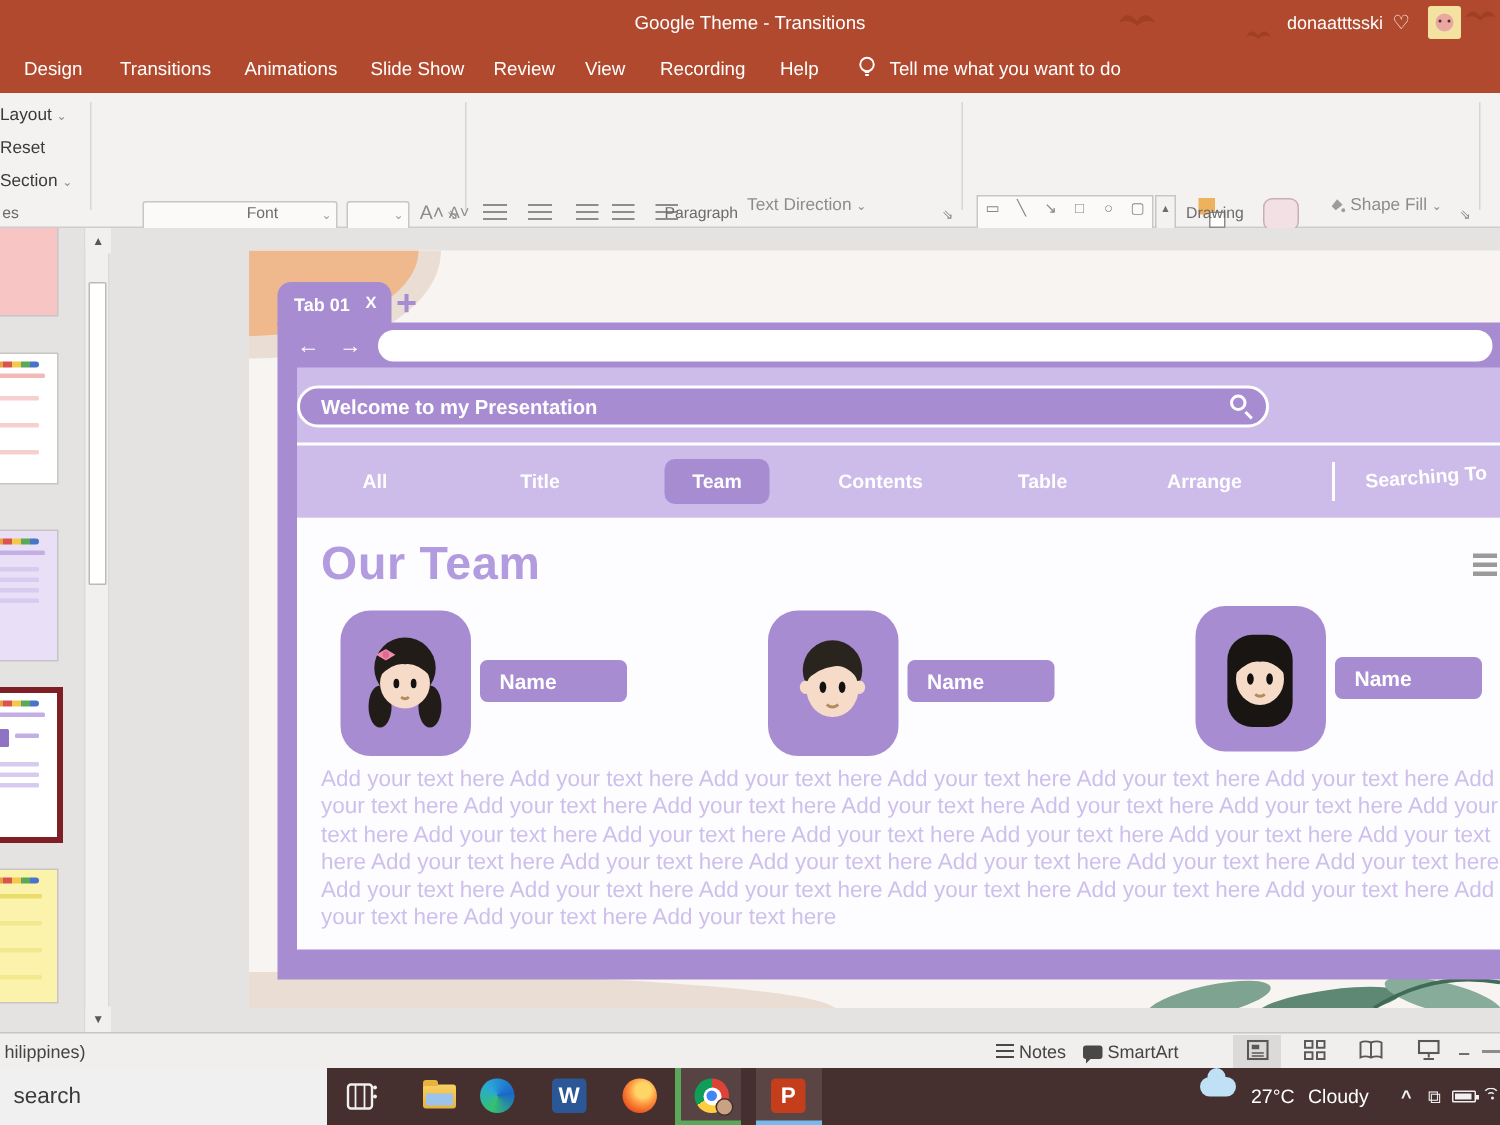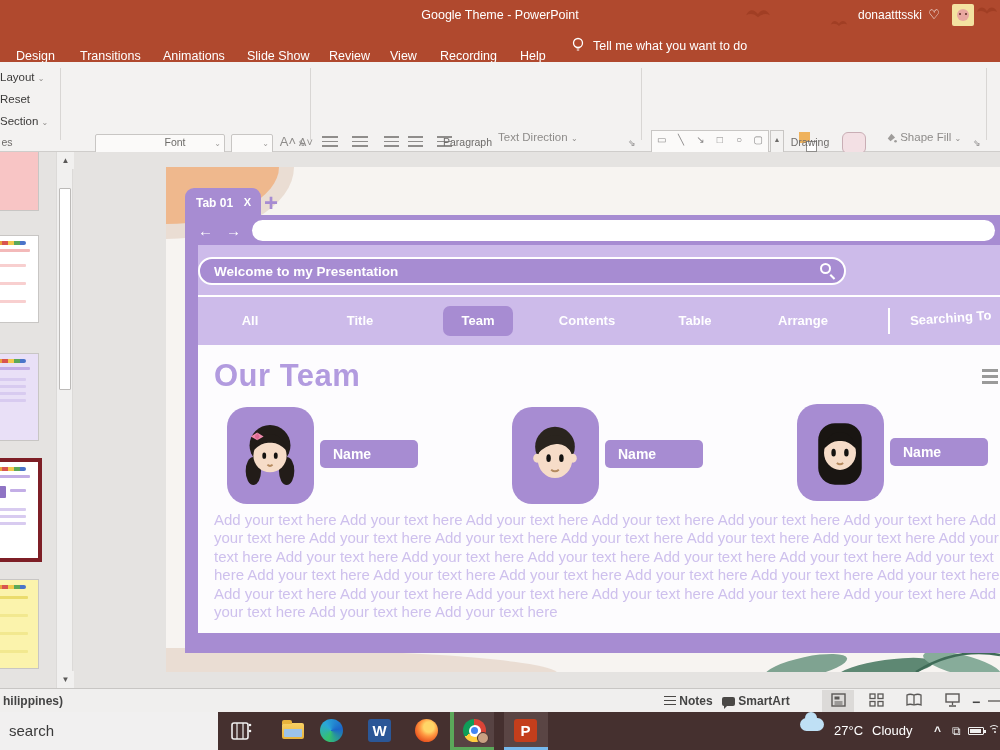--- a/index.html
+++ b/index.html
@@ -11,21 +11,21 @@
   .titlebar .title { position:absolute; left:0; right:0; top:8px; text-align:center; color:#fff; font-size:12.5px; }
   .titlebar .user { position:absolute; right:78px; top:8px; color:#fff; font-size:12px; }
   .titlebar .heart { position:absolute; right:60px; top:7px; color:#fff; font-size:13px; }
   .titlebar .avatar { position:absolute; right:26px; top:4px; width:22px; height:22px; background:#F3E2A0; border-radius:2px; }
   .titlebar .avatar .face { position:absolute; left:5px; top:5px; width:12px; height:12px; border-radius:50%; background:#E8A7A0; }
   .titlebar .avatar .face:before { content:""; position:absolute; left:2px; top:4px; width:2px; height:2px; background:#5A2B20; border-radius:50%; box-shadow:6px 0 0 #5A2B20; }
   .bird { position:absolute; opacity:.45; }
 
   
   .ribbontabs { position:absolute; left:0; top:30px; width:1000px; height:32px; background:#B0492E; color:#fff; font-size:12.5px; }
-  .rtab { position:absolute; top:9px; cursor:default;margin-top:10px; }
+  .rtab { position:absolute; top:9px; cursor:default; }
   .tellme-bulb { position:absolute; left:572px; top:7px; width:12px; height:17px; }
   .tellme { position:absolute; left:593px; top:9px; }
 
   
   .ribbon { position:absolute; left:0; top:62px; width:1000px; height:90px; background:#F3F2F1; border-bottom:1px solid #CFCDCB; color:#7F7D7B; font-size:11.5px; }
   .rsep { position:absolute; top:6px; height:72px; width:1px; background:#D8D6D4; }
   .grouplabel { position:absolute; bottom:3px; font-size:10.5px; color:#6E6C6A; text-align:center; }
   .launcher { position:absolute; bottom:3px; font-size:9px; color:#8A8888; }
   .slides-item { position:absolute; left:0; color:#3B3A39; font-size:11.5px; }
   .combo { position:absolute; height:20px; background:#FBFAF9; border:1px solid #C8C6C4; border-radius:2px; }
@@ -92,21 +92,21 @@
   .ourteam { position:absolute; left:16px; top:13px; font-size:31px; font-weight:bold; color:#B29BDF; letter-spacing:.5px; }
   .hamb { position:absolute; right:2px; top:24px; width:16px; }
   .hamb div { height:2.5px; background:#9A9A9A; margin-bottom:3.5px; }
 
   .member-av { position:absolute; width:87px; height:97px; background:#A78CD2; border-radius:20px; }
   .member-name { position:absolute; width:98px; height:28px; background:#A78CD2; border-radius:5px; color:#fff; font-size:14px; font-weight:bold; line-height:28px; padding-left:13px; }
 
   .bodytext { position:absolute; left:16px; top:166px; width:802px; height:110px; overflow:hidden; color:#CEC0ED; font-size:15px; line-height:18.4px; }
 
   
-  .statusbar { position:absolute; left:0; top:688px; width:1000px; height:24px; background:#F0EFEE; border-top:1px solid #C8C6C4; color:#444; font-size:12px;font-weight:bold; }
+  .statusbar { position:absolute; left:0; top:688px; width:1000px; height:24px; background:#F0EFEE; border-top:1px solid #C8C6C4; color:#444; font-size:12px; }
   .sb-left { position:absolute; left:3px; top:5px; }
   .sb-item { position:absolute; top:5px; }
   .sb-ic { display:inline-block; vertical-align:-2px; }
   .viewbtn { position:absolute; top:1px; width:32px; height:22px; text-align:center; padding-top:3px; }
   .viewbtn.on { background:#DCDAD8; }
   .bubble { width:13px; height:9px; background:#4A4846; border-radius:2px; position:relative; display:inline-block; vertical-align:-1px; }
   .bubble:after { content:""; position:absolute; left:2px; bottom:-3px; border:3px solid transparent; border-top-color:#4A4846; border-left-color:#4A4846; }
   .noteslines { display:inline-block; width:12px; height:10px; vertical-align:-1px; background:repeating-linear-gradient(to bottom,#4A4846 0 1.5px,transparent 1.5px 4px); }
   .zoomline { position:absolute; left:988px; top:11px; width:20px; height:2px; background:#8E8C8A; }
 
@@ -148,21 +148,21 @@
   <div class="titlebar">
     <svg class="bird" style="left:745px;top:6px" width="26" height="14" viewBox="0 0 24 12">
         <path d="M1 8 C4 2,8 2,12 7 C15 2,20 2,23 8 C19 6,15 7,12 10 C9 7,5 6,1 8 Z" fill="#8F3218"></path>
       </svg>
     <svg class="bird" style="left:830px;top:18px" width="18" height="10" viewBox="0 0 24 12">
         <path d="M1 8 C4 2,8 2,12 7 C15 2,20 2,23 8 C19 6,15 7,12 10 C9 7,5 6,1 8 Z" fill="#8F3218"></path>
       </svg>
     <svg class="bird" style="left:976px;top:4px" width="22" height="12" viewBox="0 0 24 12">
         <path d="M1 8 C4 2,8 2,12 7 C15 2,20 2,23 8 C19 6,15 7,12 10 C9 7,5 6,1 8 Z" fill="#8F3218"></path>
       </svg>
-    <div class="title">Google Theme  -  PowerPoint</div>
+    <div class="title">Google Theme  -  Transitions</div>
     <div class="user">donaatttsski</div>
     <div class="heart">♡</div>
     <div class="avatar">
         <div class="face"></div>
       </div>
   </div>
 
   <div class="ribbontabs">
     <span class="rtab" style="left:16px">Design</span>
     <span class="rtab" style="left:80px">Transitions</span>

